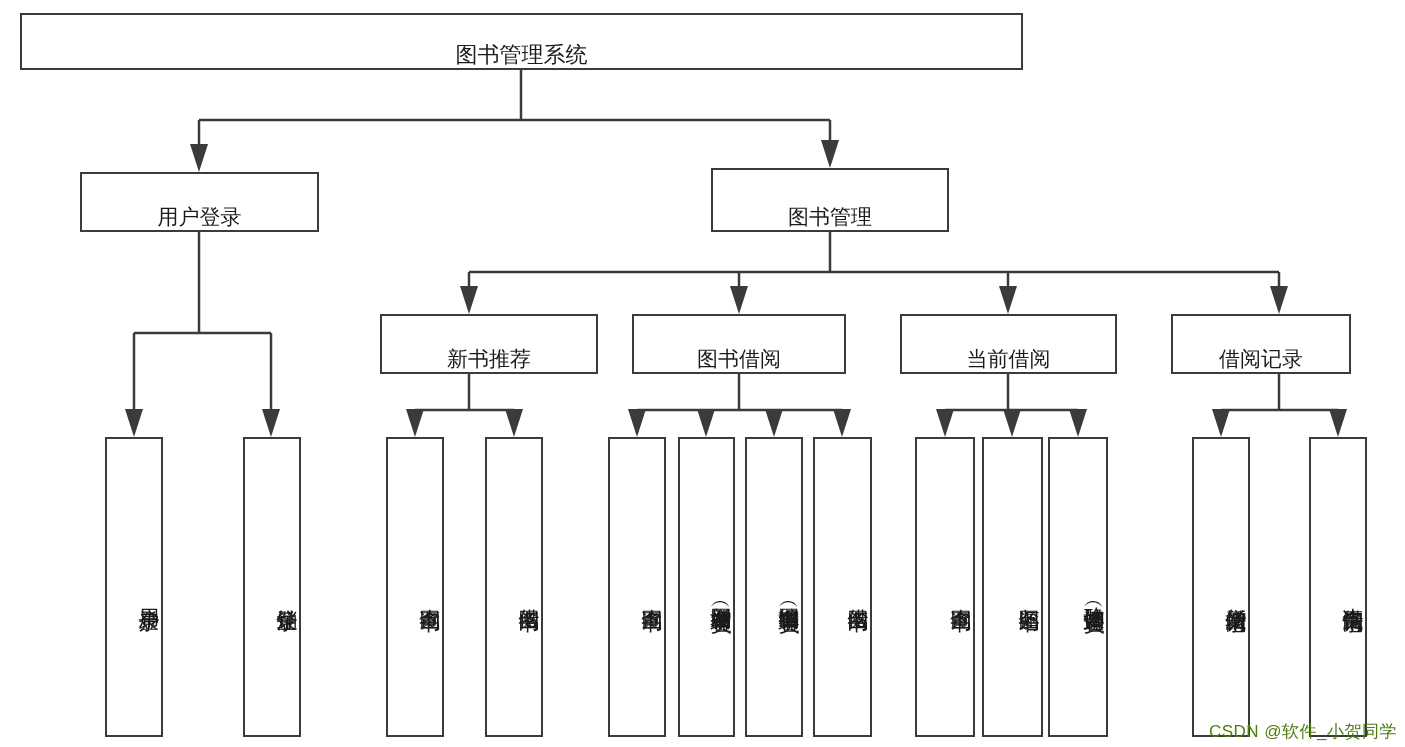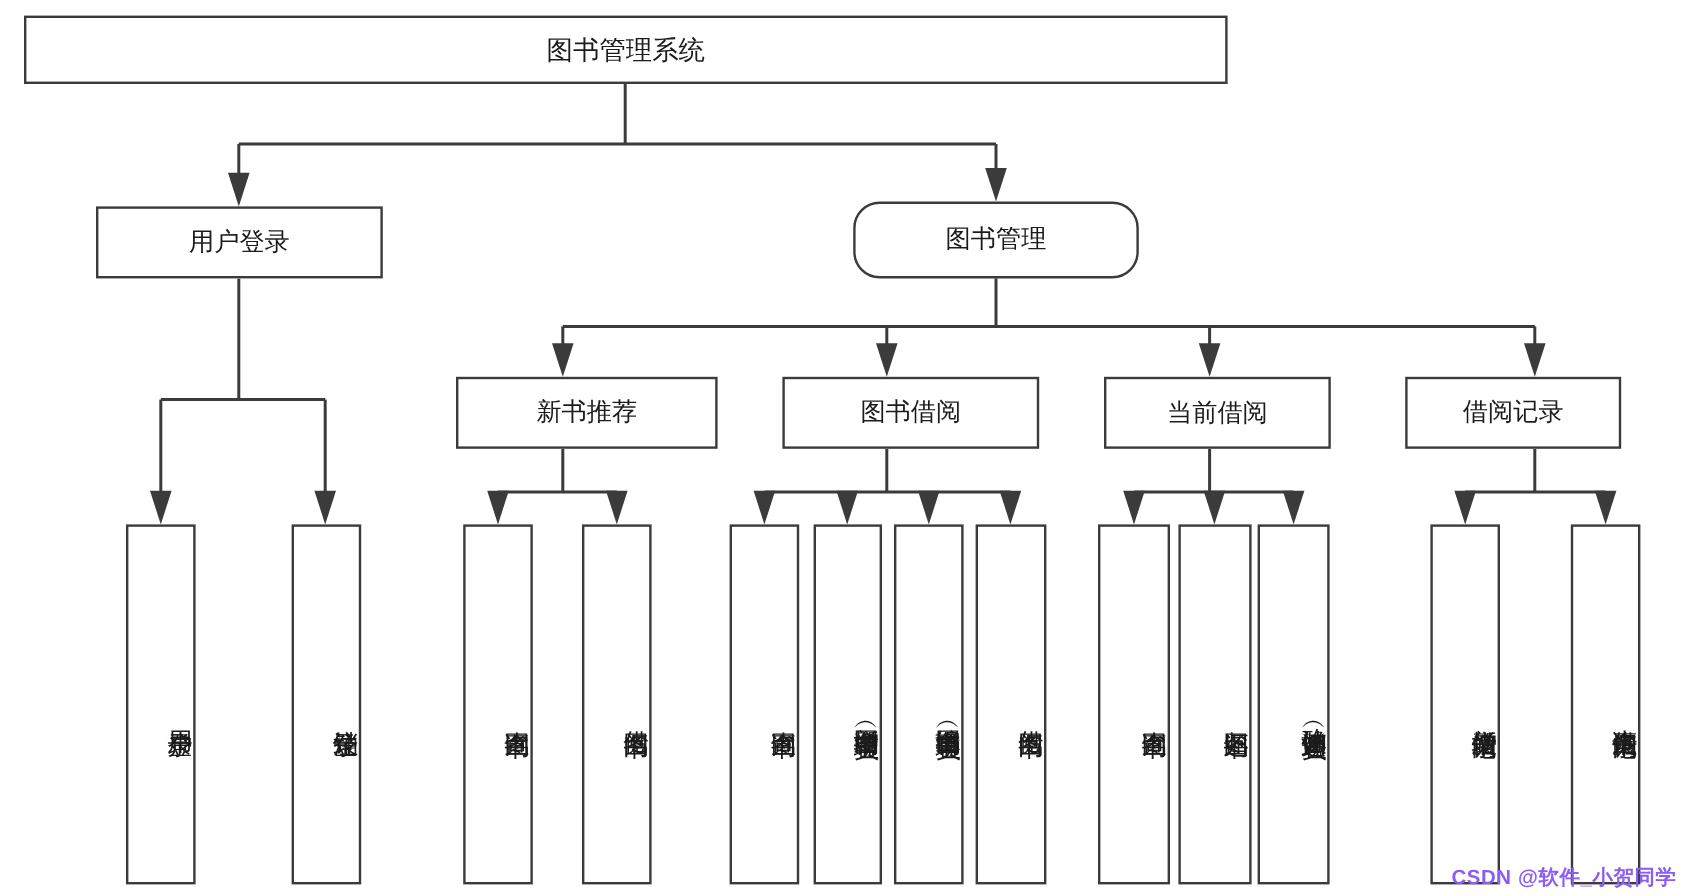--- a/index.html
+++ b/index.html
@@ -16,21 +16,21 @@
     height: 747px;
     background: #ffffff;
     overflow: hidden;
   }
   .node {
     position: absolute;
     box-sizing: border-box;
     border: 2.5px solid #3b3b3b;
     background: #ffffff;
     display: flex;
-    align-items: center;
+    align-items: flex-end;
     justify-content: center;
     color: #1b1b1b;
     line-height: 1.18;
   }
   .node.horiz {
     font-size: 21px;
   }
   .node.root {
     font-size: 22px;
   }
@@ -63,24 +63,23 @@
     fill: none;
   }
   .arrowhead {
     fill: #3b3b3b;
   }
   #watermark {
     position: absolute;
     right: 8px;
     bottom: 4px;
     font-size: 17px;
-    color: #8b5cf6;
+    color: #4d7c0f;
     letter-spacing: 0.5px;
     white-space: nowrap;
-    font-weight: bold;
   }
 </style>
 </head>
 <body>
 
 <div id="canvas">
 
   <svg id="wires" viewBox="0 0 1405 747">
     <defs></defs>
 
@@ -147,31 +146,31 @@
     <polygon class="arrowhead" points="1338,437 1329,409 1347,409"></polygon>
   </svg>
 
   <div class="node root" style="left:20px; top:13px; width:1003px; height:57px;">
     <span>图书管理系统</span>
   </div>
 
   <div class="node horiz" style="left:80px; top:172px; width:239px; height:60px;">
     <span>用户登录</span>
   </div>
-  <div class="node horiz" style="left:711px; top:168px; width:238px; height:64px;border-radius:22px;">
+  <div class="node horiz" style="left:711px; top:168px; width:238px; height:64px;">
     <span>图书管理</span>
   </div>
 
   <div class="node horiz" style="left:380px; top:314px; width:218px; height:60px;">
     <span>新书推荐</span>
   </div>
-  <div class="node horiz" style="left:652px; top:314px; width:214px; height:60px;">
+  <div class="node horiz" style="left:632px; top:314px; width:214px; height:60px;">
     <span>图书借阅</span>
   </div>
-  <div class="node horiz" style="left:920px; top:314px; width:189px; height:60px;font-family:Liberation Serif, serif;">
+  <div class="node horiz" style="left:900px; top:314px; width:217px; height:60px;">
     <span>当前借阅</span>
   </div>
   <div class="node horiz" style="left:1171px; top:314px; width:180px; height:60px;">
     <span>借阅记录</span>
   </div>
 
   <div class="node vert" style="left:105px; top:437px; width:58px; height:300px;">
     <span class="vtext">用户登录</span>
   </div>
   <div class="node vert" style="left:243px; top:437px; width:58px; height:300px;">

